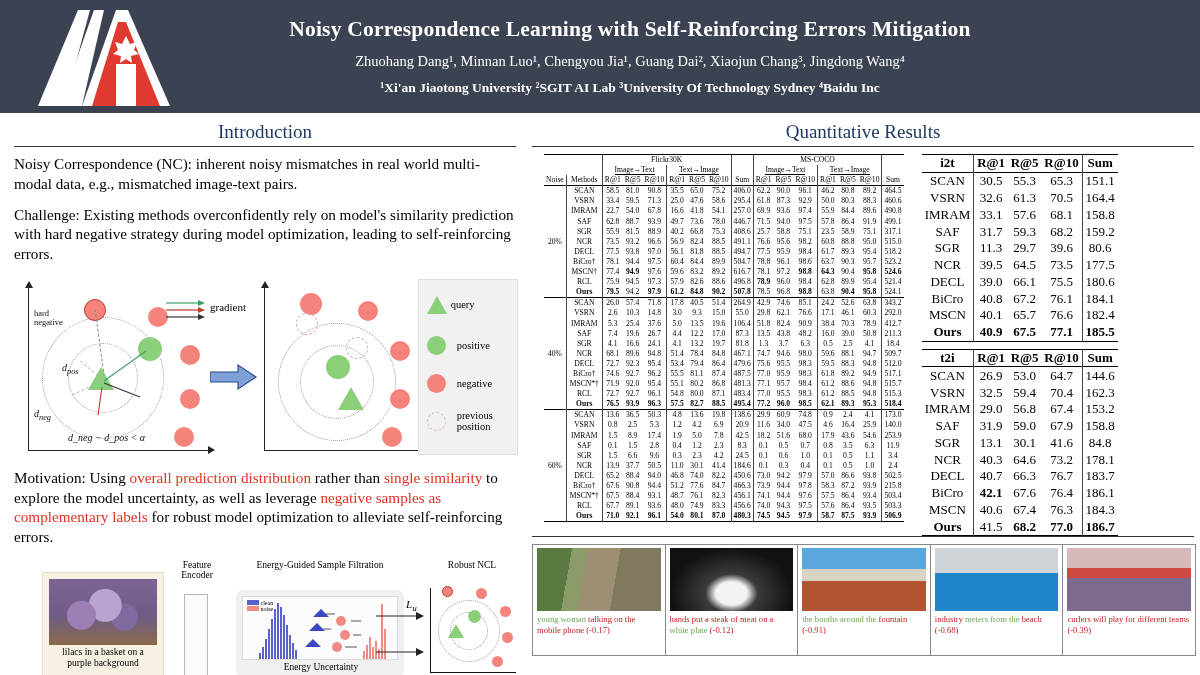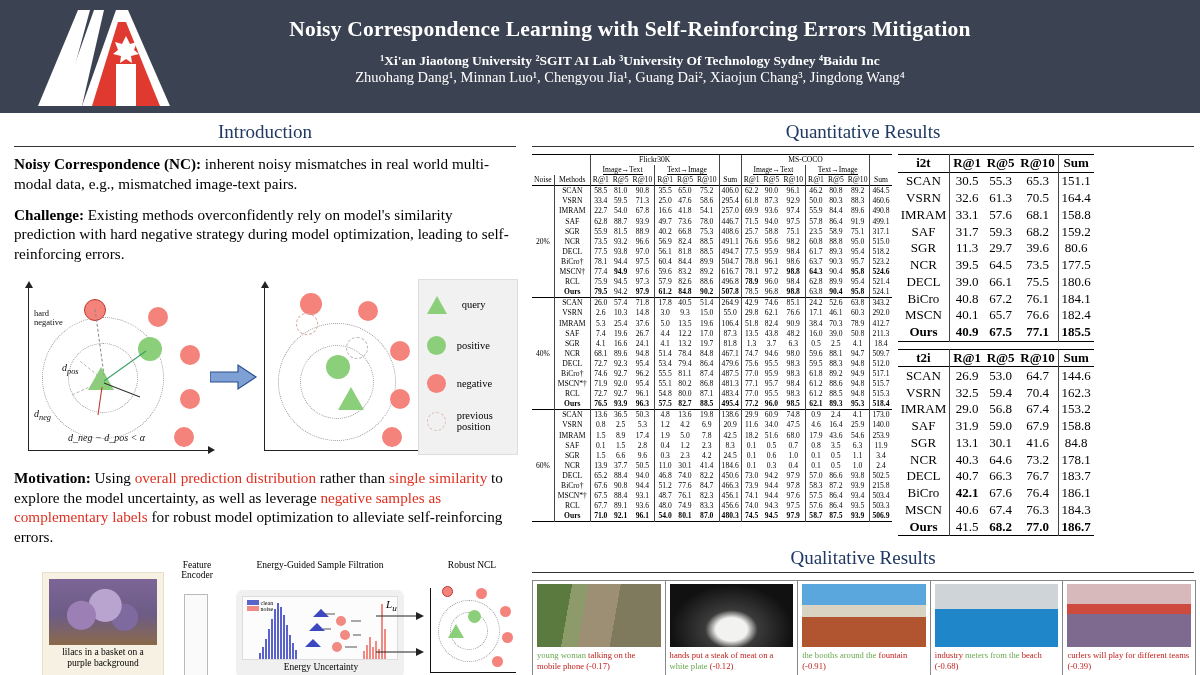--- a/index.html
+++ b/index.html
@@ -32,21 +32,21 @@
   #right-col { width:672px; padding:6px 6px 4px 4px; border-left:0; }
 
   .section-title {
     text-align:center; color:#1f3864; font-size:19px;
     font-family:"Liberation Serif", serif; margin:2px 0 3px 0;
   }
   .rule { border:0; border-top:1.3px solid #333; margin:0 0 7px 0; }
 
   
   .para { font-size:15.2px; line-height:1.3; margin:0 0 11px 0; text-align:left; }
-  .para b { font-weight:bold; }
+  .para b { font-weight:normal; }
   .hl { color:#e03020; }
 
   
   #diagram { width:504px; height:185px; position:relative; margin:2px 0 8px 0; }
   .panel { position:absolute; top:0; height:185px; }
   .axis { position:absolute; background:#222; }
   .dot { position:absolute; border-radius:50%; }
   .neg { background:#f4837c; }
   .pos { background:#8ccf7a; }
   .dash-circle { position:absolute; border:1.2px dotted #999; border-radius:50%; }
@@ -99,21 +99,21 @@
     background:#fcfcfc; border:1px solid #dcdcdc;
   }
   .bar { position:absolute; bottom:0; }
   .bar-clean { background:#5a63cc; }
   .bar-noise { background:#f08a83; }
   #ncl-card { position:absolute; left:408px; top:26px; width:96px; height:94px; }
   .mini-axis { position:absolute; background:#111; }
 
   
   #tables-row { display:flex; gap:6px; align-items:flex-start; }
-  table { border-collapse:collapse; font-family:"Liberation Serif", serif; }
+  table { border-collapse:collapse; font-family:"Liberation Serif", serif;margin-left:12px; }
   #main-table { font-size:7.6px; }
   #main-table td, #main-table th { padding:0 2px; text-align:center; white-space:nowrap; line-height:1.33; }
   #main-table .methods-cell { text-align:center; padding:0 3px; }
   .t-top { border-top:1.4px solid #000; }
   .t-bot { border-bottom:1.4px solid #000; }
   .t-thin { border-bottom:.7px solid #000; }
   .vline { border-left:.7px solid #444; }
   .vline2 { border-left:1.3px solid #444; }
   .bold { font-weight:bold; }
   .underline-span { border-bottom:.7px solid #000; }
@@ -156,22 +156,22 @@
   <svg id="logo" viewBox="0 0 150 110">
     <polygon points="8,104 34,104 60,8 48,8" fill="#ffffff"></polygon>
     <polygon points="30,104 52,104 74,8 64,8" fill="#ffffff"></polygon>
     <polygon points="52,104 140,104 98,8 86,8" fill="#ffffff"></polygon>
     <polygon points="62,104 130,104 96,20 88,20" fill="#e03a30"></polygon>
     <rect x="86" y="62" width="20" height="42" fill="#ffffff"></rect>
     <path d="M96 34 l4 8 7-2 -3 8 5 4 -8 2 1 7 -6 -4 -6 4 1 -7 -8 -2 5 -4 -3 -8 7 2 z" fill="#ffffff"></path>
   </svg>
   <div id="header-text">
     <h1 id="poster-title">Noisy Correspondence Learning with Self-Reinforcing Errors Mitigation</h1>
+    <div id="authors">Zhuohang Dang¹, Minnan Luo¹, Chengyou Jia¹, Guang Dai², Xiaojun Chang³, Jingdong Wang⁴</div>
     <div id="affils">¹Xi'an Jiaotong University  ²SGIT AI Lab  ³University Of Technology Sydney  ⁴Baidu Inc</div>
-    <div id="authors">Zhuohang Dang¹, Minnan Luo¹, Chengyou Jia¹, Guang Dai², Xiaojun Chang³, Jingdong Wang⁴</div>
   </div>
 </div>
 
 <div id="content">
 
   <div id="left-col">
     <div class="section-title">Introduction</div>
     <hr class="rule">
 
     <p class="para">
@@ -215,20 +215,31 @@
         </div>
         <div class="lbl lbl-i" style="left:34px;top:88px;font-size:10px;">
           <i>d</i><sub>pos</sub>
         </div>
         <div class="lbl lbl-i" style="left:6px;top:134px;font-size:10px;">
           <i>d</i><sub>neg</sub>
         </div>
         <div class="lbl lbl-i" style="left:40px;top:158px;font-size:10px;">d_neg − d_pos &lt; α</div>
       </div>
 
+      <div style="position:absolute;left:152px;top:22px;">
+        <svg width="110" height="26">
+          <line x1="0" y1="6" x2="32" y2="6" stroke="#3aa06a" stroke-width="1.2"></line>
+          <polygon points="32,3 39,6 32,9" fill="#3aa06a"></polygon>
+          <line x1="0" y1="13" x2="32" y2="13" stroke="#c0392b" stroke-width="1.2"></line>
+          <polygon points="32,10 39,13 32,16" fill="#c0392b"></polygon>
+          <line x1="0" y1="20" x2="32" y2="20" stroke="#333" stroke-width="1.2"></line>
+          <polygon points="32,17 39,20 32,23" fill="#333"></polygon>
+        </svg>
+        <span style="position:absolute;left:44px;top:4px;font-size:11px;">gradient</span>
+      </div>
 
       <svg class="big-arrow" style="left:196px;top:88px;" width="50" height="28">
         <polygon points="0,9 28,9 28,2 46,14 28,26 28,19 0,19" fill="#7fa0d4" stroke="#2b4f8f" stroke-width="1.2"></polygon>
       </svg>
 
       <div class="panel" style="left:250px;width:160px;">
         <div class="axis" style="left:0;top:8px;width:1.3px;height:168px;"></div>
         <div class="axis" style="left:0;top:175px;width:158px;height:1.3px;"></div>
         <div class="axis" style="left:-3px;top:6px;width:0;height:0;border-left:4px solid transparent;border-right:4px solid transparent;border-bottom:7px solid #222;background:none;"></div>
         <div class="axis" style="left:156px;top:171px;width:0;height:0;border-top:4px solid transparent;border-bottom:4px solid transparent;border-left:7px solid #222;background:none;"></div>
@@ -246,21 +257,21 @@
         <div class="dot pos" style="left:62px;top:80px;width:24px;height:24px;"></div>
         <div class="tri" style="left:74px;top:112px;"></div>
         <svg class="tri-ghost" style="left:34px;top:104px;" width="30" height="26">
           <polygon points="15,2 28,24 2,24" fill="none" stroke="#cdbf8f" stroke-width="1" stroke-dasharray="3,2"></polygon>
         </svg>
       </div>
 
       <div id="legend-box">
         <div class="leg-row" style="top:16px;">
           <span style="display:inline-block;width:0;height:0;border-left:10px solid transparent;border-right:10px solid transparent;border-bottom:18px solid #8ccf7a;vertical-align:middle;"></span>
-          <span style="margin-left:12px;vertical-align:middle;">query</span>
+          <span style="margin-left:1px;vertical-align:middle;">query</span>
         </div>
         <div class="leg-row" style="top:56px;">
           <span style="display:inline-block;width:19px;height:19px;border-radius:50%;background:#8ccf7a;vertical-align:middle;"></span>
           <span style="margin-left:8px;vertical-align:middle;">positive</span>
         </div>
         <div class="leg-row" style="top:94px;">
           <span style="display:inline-block;width:19px;height:19px;border-radius:50%;background:#f4837c;vertical-align:middle;"></span>
           <span style="margin-left:8px;vertical-align:middle;">negative</span>
         </div>
         <div class="leg-row" style="top:130px;">
@@ -347,21 +358,21 @@
         <div class="dot neg" style="left:70px;top:72px;width:11px;height:11px;"></div>
         <div class="dot pos" style="left:46px;top:26px;width:13px;height:13px;"></div>
         <div class="tri" style="left:26px;top:40px;border-left-width:8px;border-right-width:8px;border-bottom-width:14px;"></div>
       </div>
       <svg style="position:absolute;left:360px;top:32px;" width="50" height="80">
         <line x1="2" y1="26" x2="42" y2="26" stroke="#222" stroke-width="1.2"></line>
         <polygon points="42,22 50,26 42,30" fill="#222"></polygon>
         <line x1="2" y1="62" x2="42" y2="62" stroke="#222" stroke-width="1.2"></line>
         <polygon points="42,58 50,62 42,66" fill="#222"></polygon>
       </svg>
-      <div style="position:absolute;left:372px;top:40px;font-size:11px;font-style:italic;">
+      <div style="position:absolute;left:392px;top:40px;font-size:11px;font-style:italic;">
         <span>L</span><sub>u</sub>
       </div>
     </div>
   </div>
 
   <div id="right-col">
     <div class="section-title">Quantitative Results</div>
     <hr class="rule">
 
     <div id="tables-row">
@@ -1137,21 +1148,20 @@
                 <td class="vline">41.5</td>
                 <td class="bold">68.2</td>
                 <td class="bold">77.0</td>
                 <td class="vline bold">186.7</td>
               </tr>
             </tbody>
           </table>
         </div>
     </div>
 
-    <div class="section-title" style="margin-top:11px;">Qualitative Results</div>
     <hr class="rule">
 
     <div id="qual-strip">
         <div class="qcell">
           <div class="qimg" id="qimg0"></div>
           <div class="qcap"><span class="c-green">young woman </span><span class="c-red">talking on the mobile phone </span><span class="c-red">(-0.17)</span></div>
         </div>
         <div class="qcell">
           <div class="qimg" id="qimg1"></div>
           <div class="qcap"><span class="c-red">hands put a steak of meat on a </span><span class="c-green">white plate </span><span class="c-red">(-0.12)</span></div>

